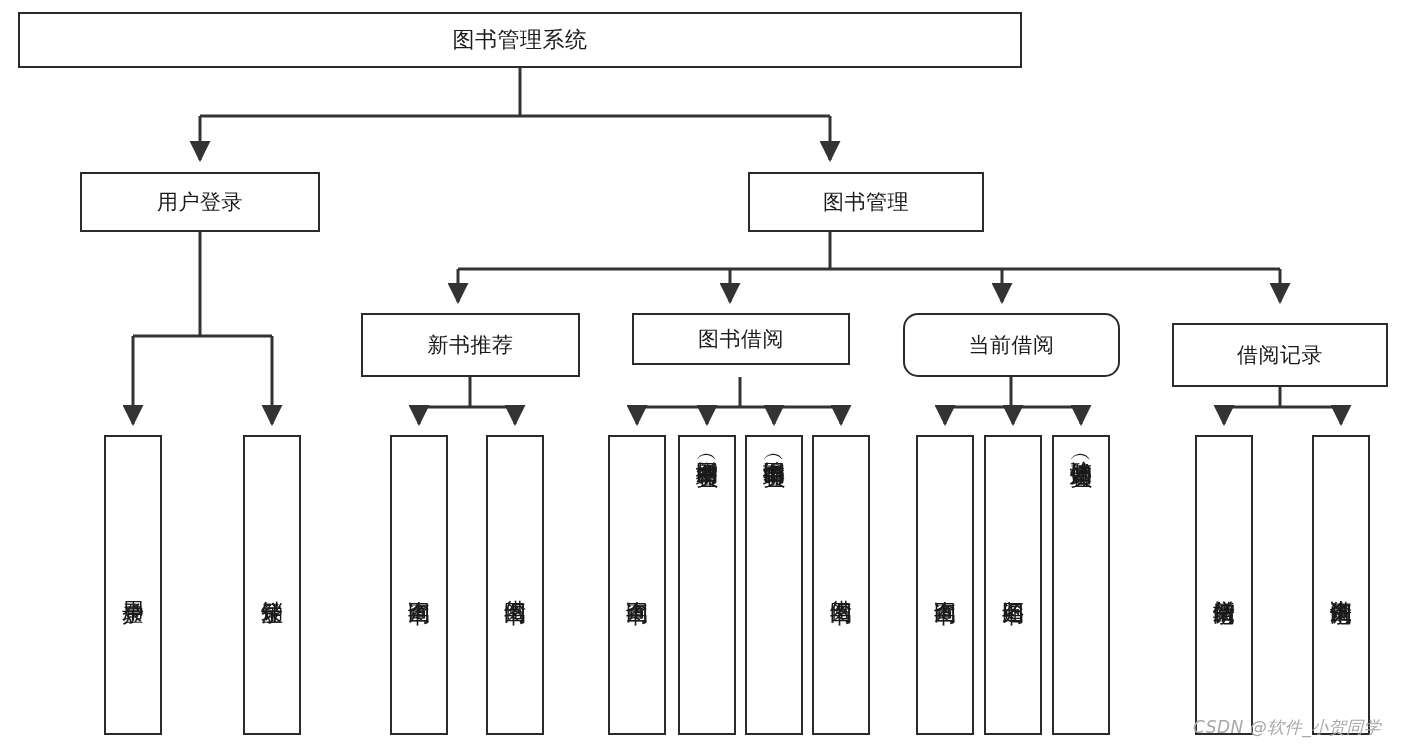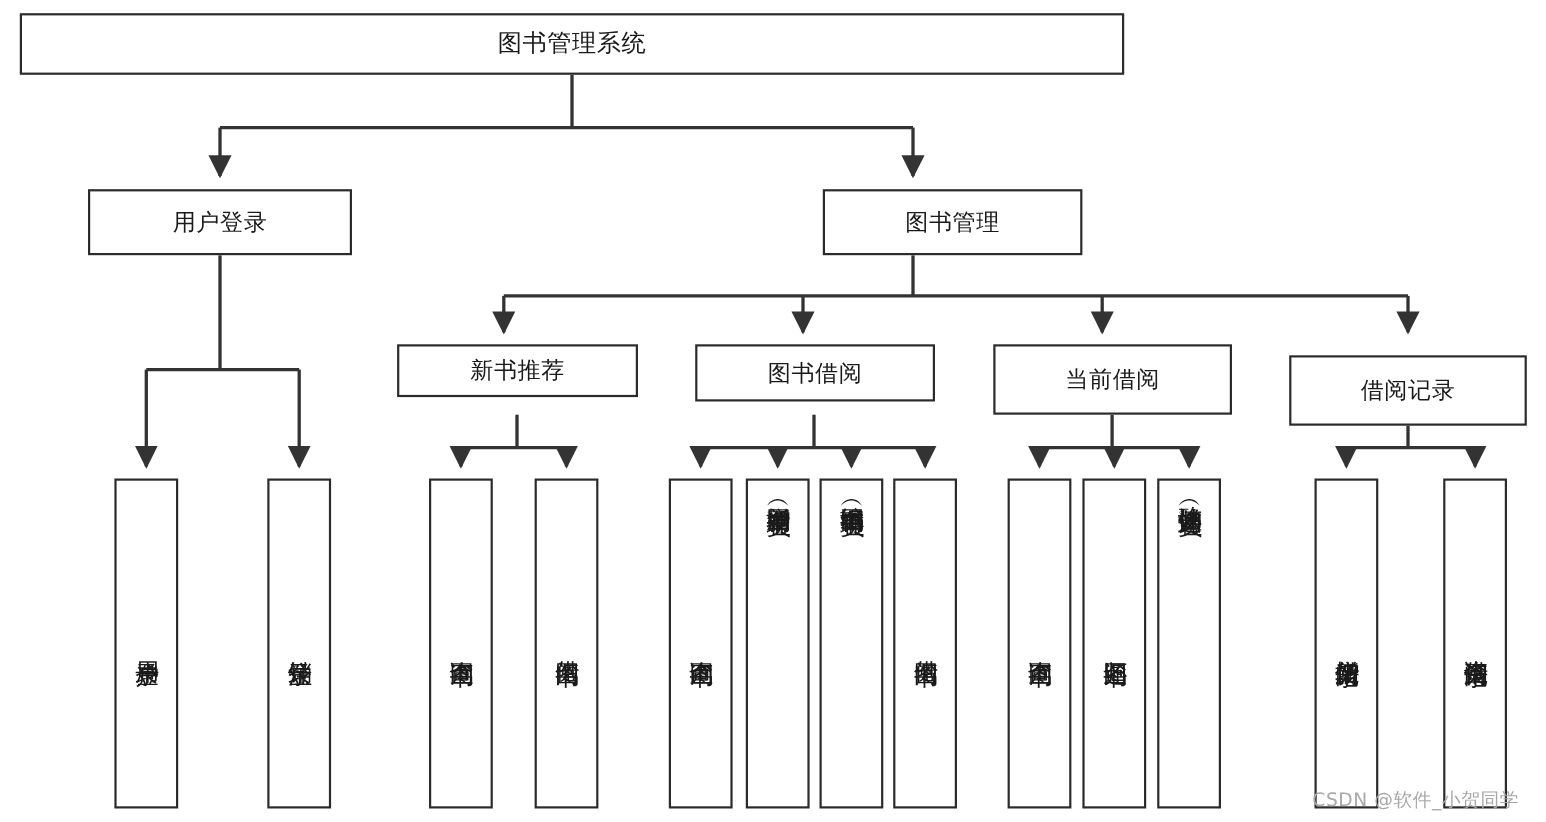--- a/index.html
+++ b/index.html
@@ -136,29 +136,29 @@
   </div>
 
   <div class="node horizontal" style="left:80px; top:172px; width:240px; height:60px;">
     <span class="node-label">用户登录</span>
   </div>
 
   <div class="node horizontal" style="left:712px; top:172px; width:236px; height:60px;margin-left:36px;">
     <span class="node-label">图书管理</span>
   </div>
 
-  <div class="node horizontal" style="left:361px; top:313px; width:219px; height:48px;">
+  <div class="node horizontal" style="left:361px; top:313px; width:219px; height:64px;">
     <span class="node-label">新书推荐</span>
   </div>
 
   <div class="node horizontal" style="left:632px; top:313px; width:218px; height:52px;">
     <span class="node-label">图书借阅</span>
   </div>
 
-  <div class="node horizontal" style="left:903px; top:313px; width:217px; height:64px;">
+  <div class="node horizontal" style="left:903px; top:313px; width:217px; height:64px;border-radius:15px;">
     <span class="node-label">当前借阅</span>
   </div>
 
   <div class="node horizontal" style="left:1172px; top:313px; width:216px; height:64px;margin-top:10px;">
     <span class="node-label">借阅记录</span>
   </div>
 
   <div class="node vertical center-text" style="left:104px; top:435px; width:58px; height:300px;">
     <span class="node-label">用户登录</span>
   </div>
@@ -204,15 +204,15 @@
   </div>
 
   <div class="node vertical center-text" style="left:1195px; top:435px; width:58px; height:300px;">
     <span class="node-label">新增借阅记录</span>
   </div>
 
   <div class="node vertical center-text" style="left:1312px; top:435px; width:58px; height:300px;">
     <span class="node-label">查询借阅记录</span>
   </div>
 
-  <div class="watermark" style="left:1193px; top:716px;">CSDN @软件_小贺同学</div>
+  <div class="watermark" style="left:1193px; top:716px;font-style:italic;">CSDN @软件_小贺同学</div>
 
 </div>
 
 </body></html>

